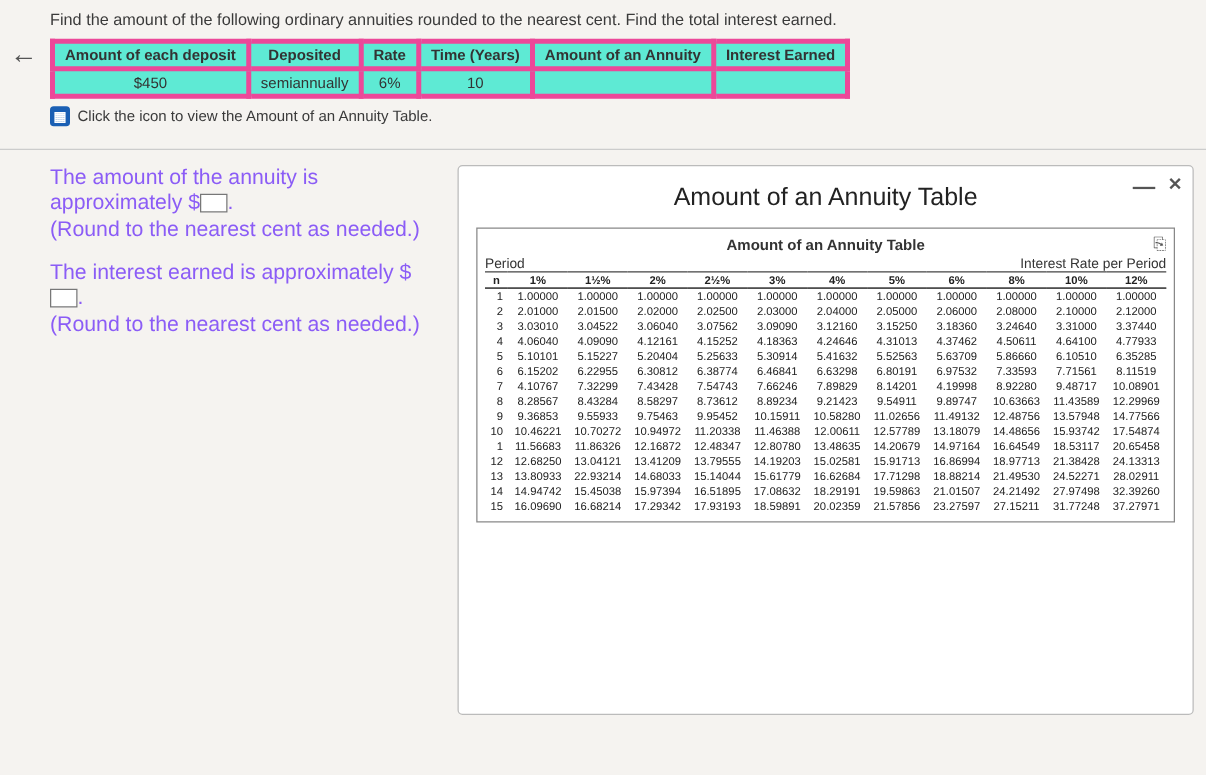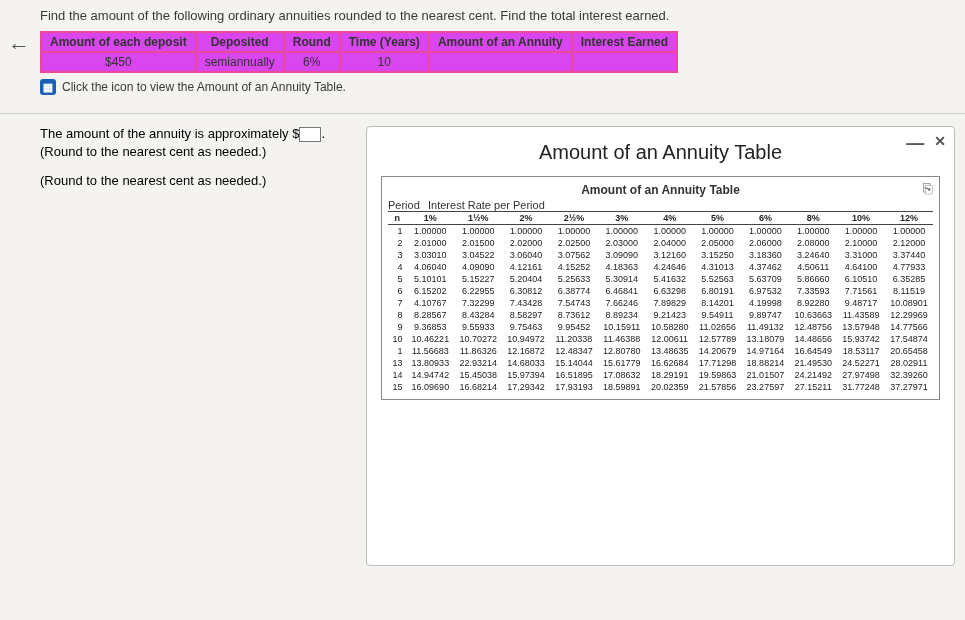--- a/index.html
+++ b/index.html
@@ -27,24 +27,24 @@
       font-size: 13px;
       color: #3a3a3a;
       margin-bottom: 8px;
     }
     .params-table {
       border-collapse: collapse;
       font-size: 12px;
       margin-bottom: 6px;
     }
     .params-table th, .params-table td {
-      border: 2px solid #ec4899;
+      border: 4px solid #ec4899;
       padding: 2px 8px;
       text-align: center;
-      background: #d946ef;
+      background: #5eead4;
     }
     .params-table th { font-weight: bold; }
     .hint-row {
       display: flex;
       align-items: center;
       gap: 6px;
       font-size: 12px;
       color: #3a3a3a;
       margin-bottom: 18px;
     }
@@ -58,22 +58,22 @@
     .divider {
       border-top: 1px solid #ccc;
       margin: 6px -10px 12px -40px;
     }
     .layout {
       display: flex;
       gap: 16px;
     }
     .left-col {
       width: 310px;
-      font-size: 13px;
-      color: #000000;
+      font-size: 17px;
+      color: #8b5cf6;
       flex-shrink: 0;
     }
     .prompt-line { margin-bottom: 2px; }
     .prompt-note { margin-bottom: 14px; }
     .input-box {
       display: inline-block;
       width: 22px; height: 15px;
       border: 1px solid #777;
       background: #fff;
       vertical-align: middle;
@@ -147,21 +147,21 @@
 <div class="back-arrow">←</div>
 
 <div class="main">
   <div class="question-text">Find the amount of the following ordinary annuities rounded to the nearest cent. Find the total interest earned.</div>
 
   <table class="params-table">
     <thead>
       <tr>
         <th>Amount of each deposit</th>
         <th>Deposited</th>
-        <th>Round</th>
+        <th>Rate</th>
         <th>Time (Years)</th>
         <th>Amount of an Annuity</th>
         <th>Interest Earned</th>
       </tr>
     </thead>
     <tbody>
       <tr>
         <td>$450</td>
         <td>semiannually</td>
         <td>6%</td>
@@ -179,36 +179,39 @@
 
   <div class="divider"></div>
 
   <div class="layout">
     <div class="left-col">
       <div class="prompt-line">
         <span>The amount of the annuity is approximately $</span><span class="input-box"></span><span>.</span>
       </div>
       <div class="prompt-note">(Round to the nearest cent as needed.)</div>
 
+      <div class="prompt-line">
+        <span>The interest earned is approximately $</span><span class="input-box"></span><span>.</span>
+      </div>
       <div class="prompt-note">(Round to the nearest cent as needed.)</div>
     </div>
 
     <div class="modal">
       <div class="modal-ctrl">
         <span>—</span>
         <span style="font-size:14px;">✕</span>
       </div>
       <div class="modal-title">Amount of an Annuity Table</div>
 
       <div class="table-wrap">
         <span class="table-print-icon">⎘</span>
         <div class="table-header-line">Amount of an Annuity Table</div>
         <div style="display:flex;font-size:11px;font-weight:normal;">
           <div style="width:40px;">Period</div>
-          <div style="flex:1;text-align:left;">Interest Rate per Period</div>
+          <div style="flex:1;text-align:right;">Interest Rate per Period</div>
         </div>
         <table class="annuity-grid">
           <thead>
             <tr id="rate-header-row">
               <th>n</th>
             <th>1%</th>
                 <th>1½%</th>
                 <th>2%</th>
                 <th>2½%</th>
                 <th>3%</th>
@@ -369,20 +372,34 @@
                 <td>12.48347</td>
                 <td>12.80780</td>
                 <td>13.48635</td>
                 <td>14.20679</td>
                 <td>14.97164</td>
                 <td>16.64549</td>
                 <td>18.53117</td>
                 <td>20.65458</td>
               </tr>
               <tr>
+                <td class="rn">12</td>
+                <td>12.68250</td>
+                <td>13.04121</td>
+                <td>13.41209</td>
+                <td>13.79555</td>
+                <td>14.19203</td>
+                <td>15.02581</td>
+                <td>15.91713</td>
+                <td>16.86994</td>
+                <td>18.97713</td>
+                <td>21.38428</td>
+                <td>24.13313</td>
+              </tr>
+              <tr>
                 <td class="rn">13</td>
                 <td>13.80933</td>
                 <td>22.93214</td>
                 <td>14.68033</td>
                 <td>15.14044</td>
                 <td>15.61779</td>
                 <td>16.62684</td>
                 <td>17.71298</td>
                 <td>18.88214</td>
                 <td>21.49530</td>

